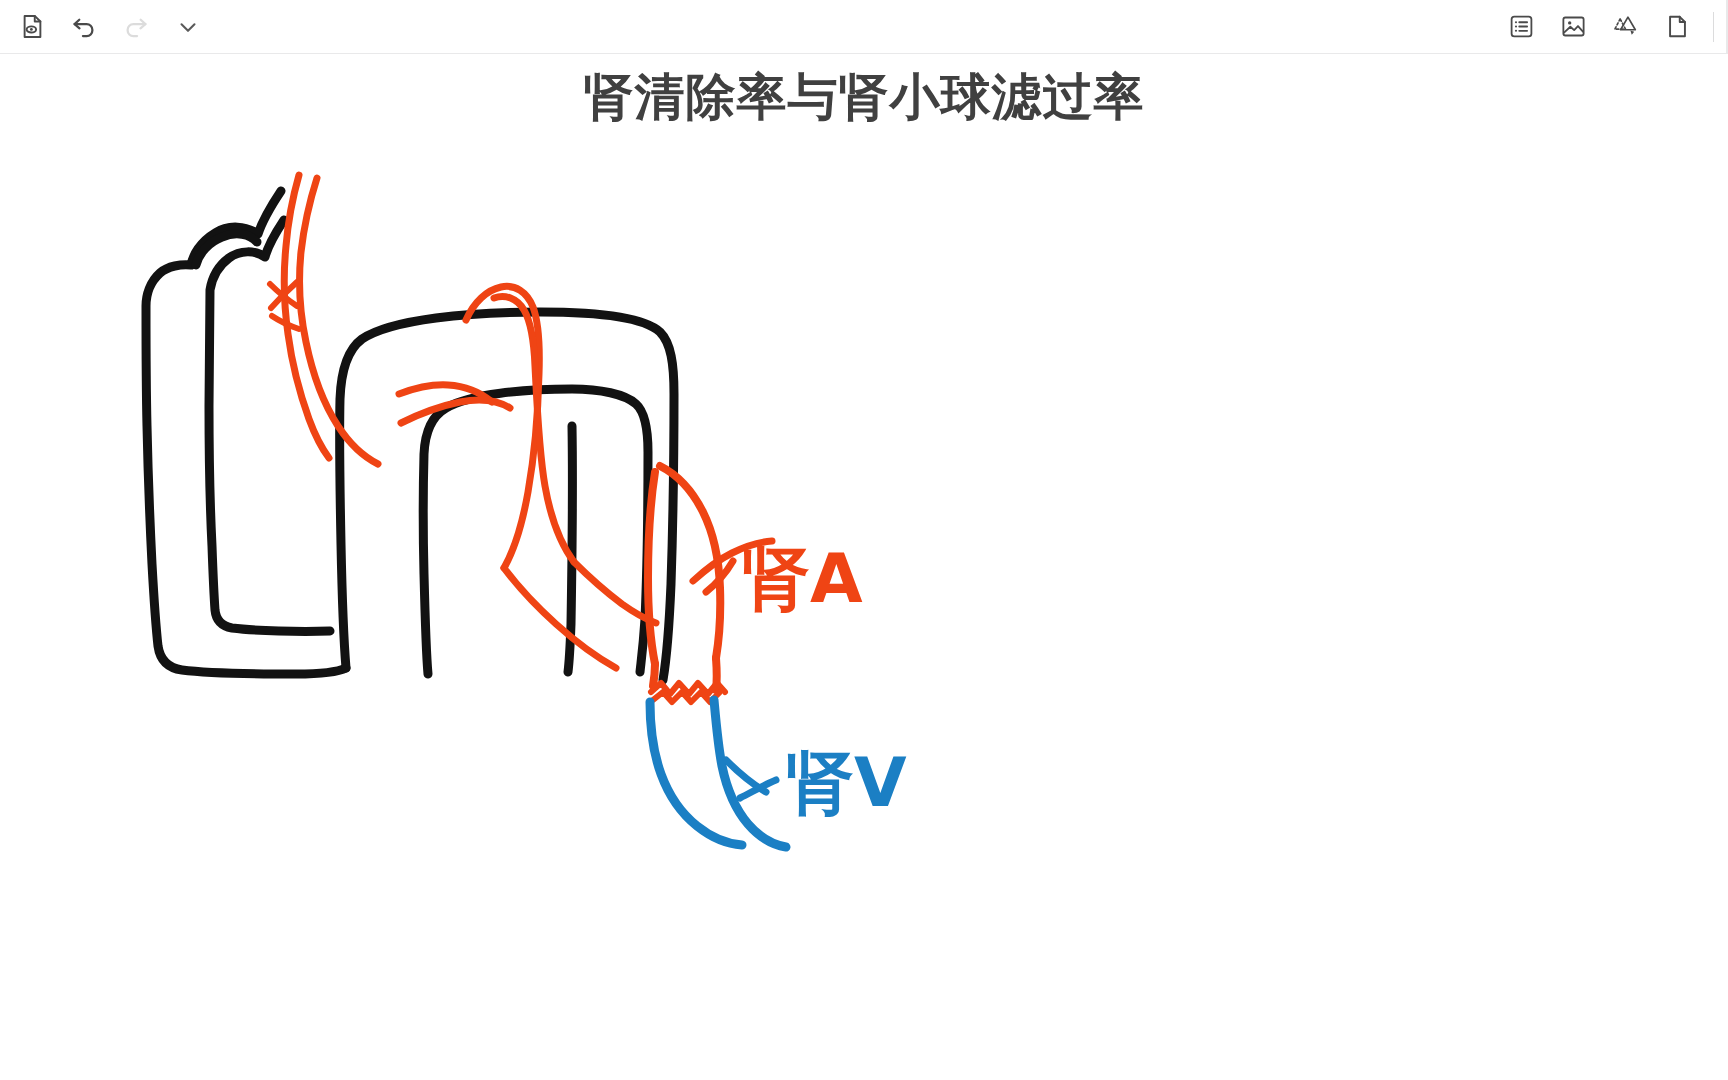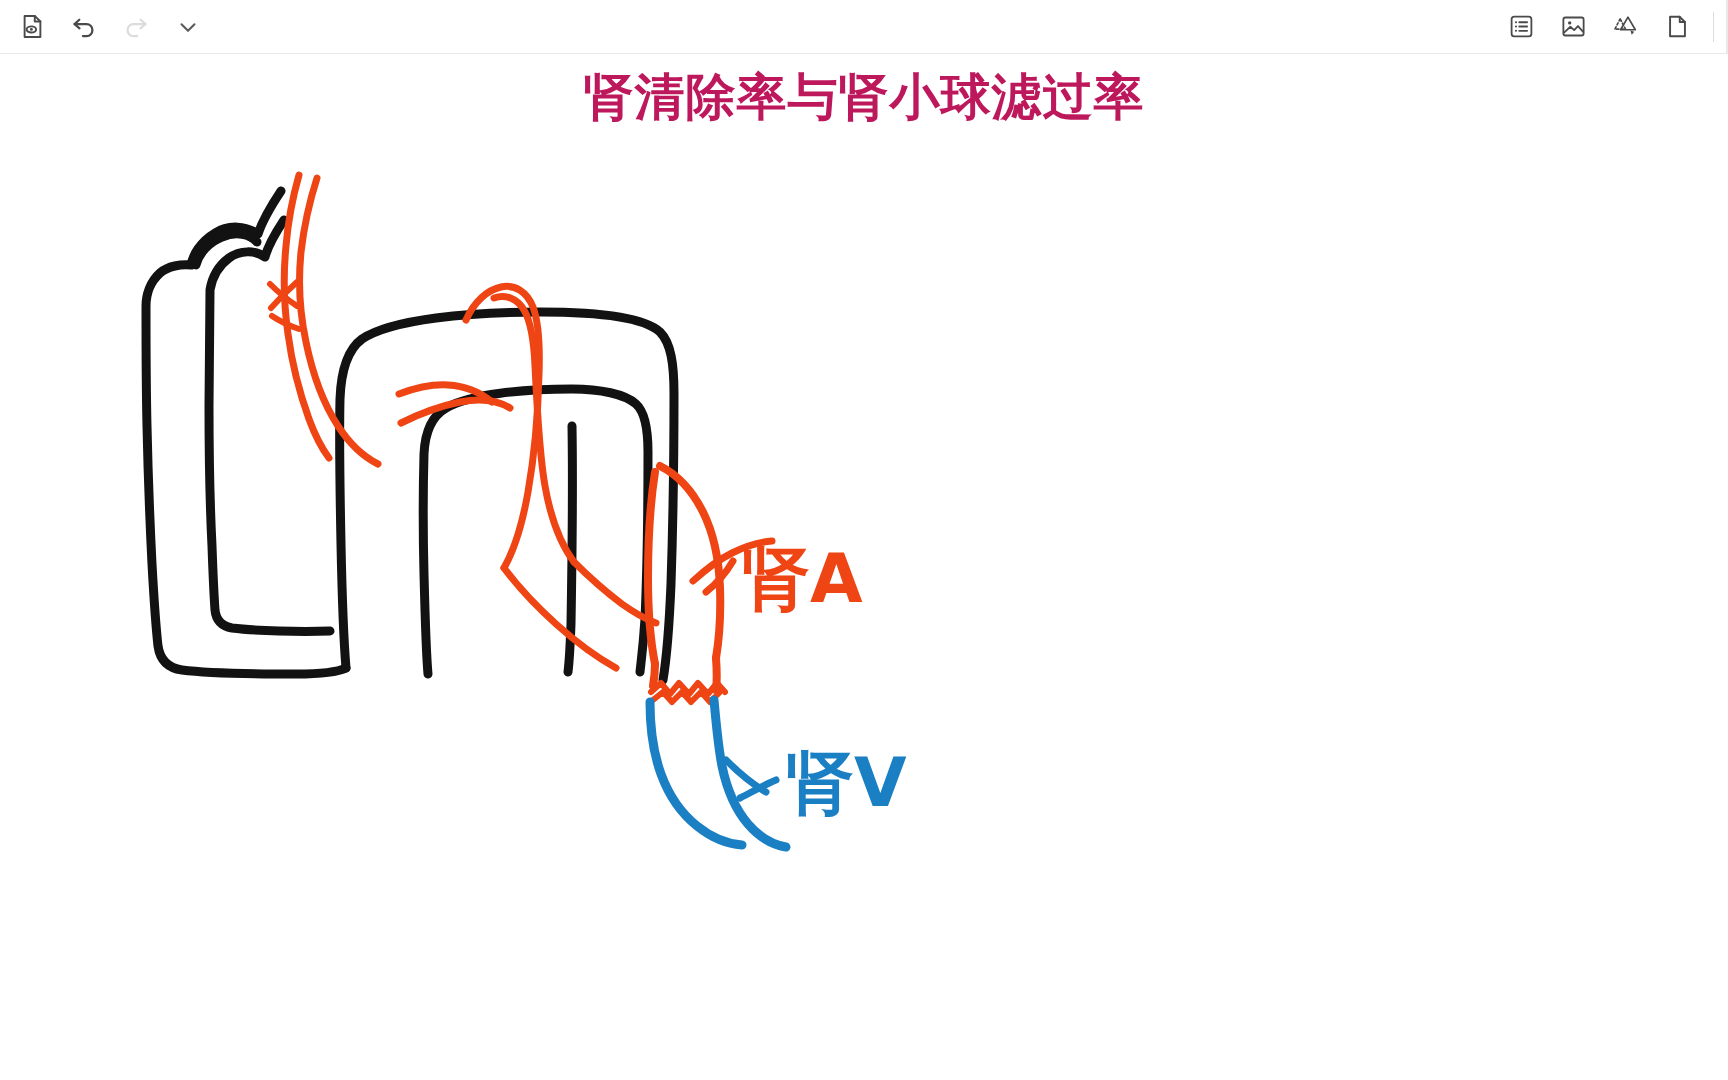--- a/index.html
+++ b/index.html
@@ -77,21 +77,21 @@
 
   #page-title {
     position: absolute;
     top: 10px;
     left: 0;
     width: 1728px;
     text-align: center;
     font-family: "DejaVu Sans", "Liberation Sans", sans-serif;
     font-size: 50px;
     font-weight: 700;
-    color: #be185d;
+    color: #404040;
     letter-spacing: 1px;
     white-space: nowrap;
   }
 
   #drawing {
     position: absolute;
     top: 0; left: 0;
     width: 1728px;
     height: 1026px;
   }

